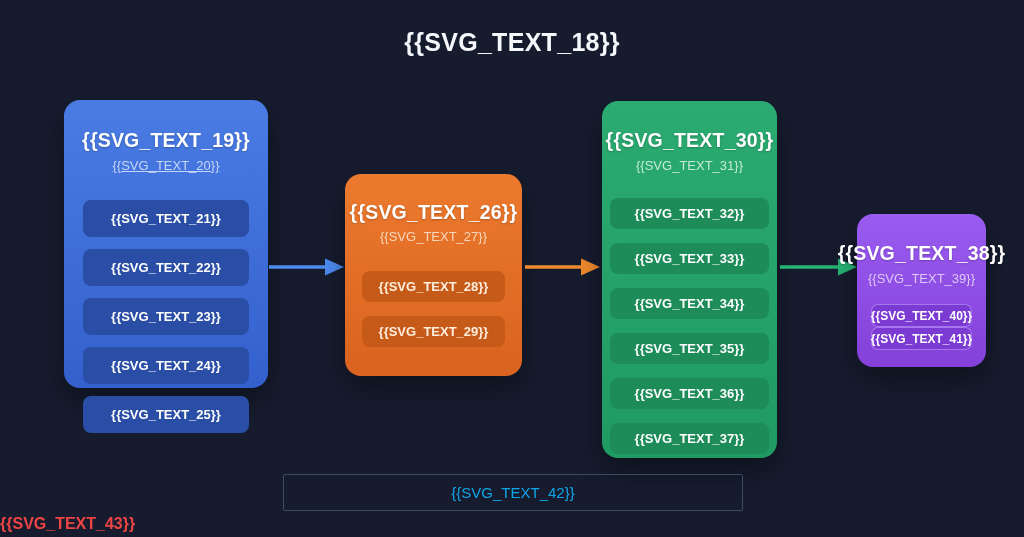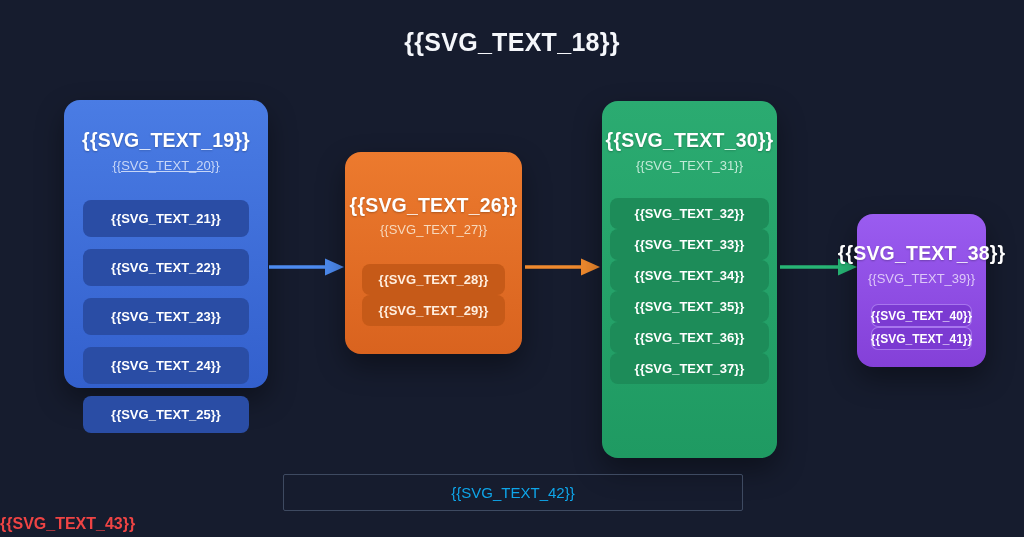--- a/index.html
+++ b/index.html
@@ -44,31 +44,31 @@
   }
 
   
   .stage-blue{left:64px;top:100px;width:204px;height:288px;
     background:linear-gradient(180deg,#4a7ce4 0%,#3360cd 100%);padding-top:30px;}
   .stage-blue .stage-subtitle{color:#c7d6f7;margin-top:8px;text-decoration:underline;}
   .stage-blue .items{margin-top:26px;padding:0 19px;gap:12px;}
   .stage-blue .item{height:37px;background:#2a4da5;font-size:13px;}
 
   
-  .stage-orange{left:345px;top:152px;width:177px;height:202px;
-    background:linear-gradient(180deg,#ec7a2e 0%,#d9631f 100%);padding-top:43px;}
+  .stage-orange{left:345px;top:174px;width:177px;height:202px;
+    background:linear-gradient(180deg,#ec7a2e 0%,#d9631f 100%);padding-top:28px;}
   .stage-orange .stage-subtitle{color:#f7d9bd;margin-top:7px;}
-  .stage-orange .items{margin-top:26px;padding:0 17px;text-align:right;}
+  .stage-orange .items{margin-top:26px;padding:0 17px;gap:14px;text-align:right;}
   .stage-orange .item{height:31px;background:#c65a18;font-size:13px;color:#ffeede;}
 
   
   .stage-green{left:602px;top:101px;width:175px;height:357px;
     background:linear-gradient(180deg,#2bab71 0%,#1f9a62 100%);padding-top:29px;}
   .stage-green .stage-subtitle{color:#c2ead7;margin-top:8px;}
-  .stage-green .items{margin-top:24px;padding:0 8px;}
+  .stage-green .items{margin-top:24px;padding:0 8px;gap:14px;}
   .stage-green .item{height:31px;background:#1d8c59;font-size:13px;}
 
   
   .stage-purple{left:857px;top:192px;width:129px;height:153px;
     background:linear-gradient(180deg,#9a5cf0 0%,#8440d8 100%);padding-top:29px;margin-top:22px;}
   .stage-purple .stage-subtitle{color:#ddc8f8;margin-top:8px;}
   .stage-purple .items{margin-top:17px;padding:0 14px;}
   .stage-purple .item{height:23px;background:#7b3ad2;font-size:12px;
     border:1px solid rgba(196,158,255,0.6);border-radius:7px;}
 

